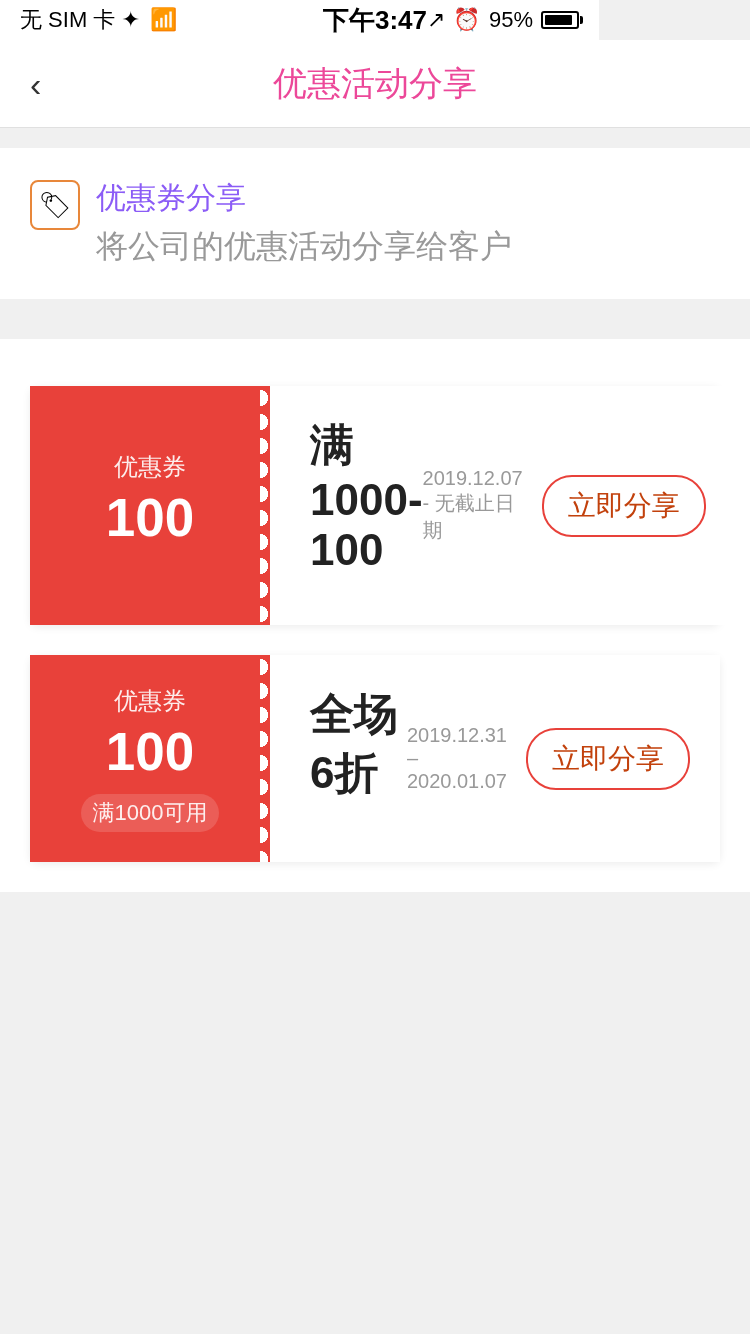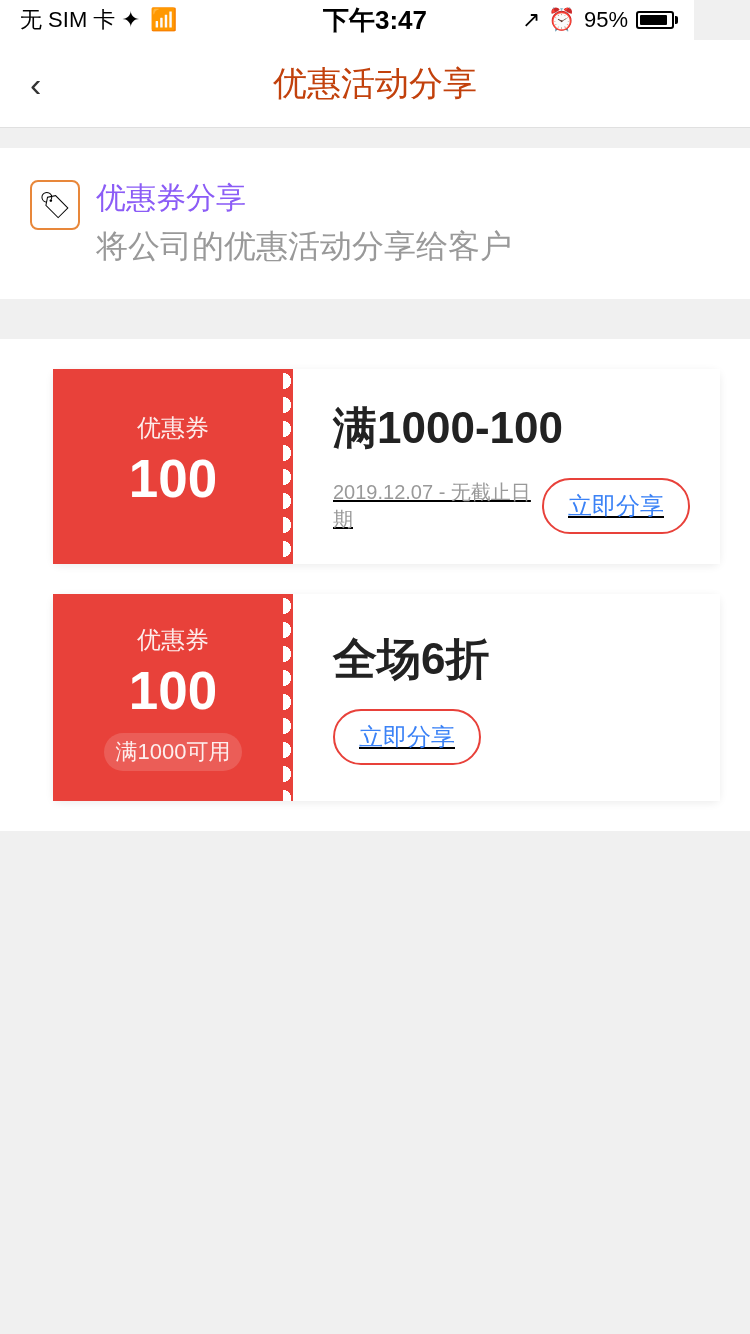--- a/index.html
+++ b/index.html
@@ -7,21 +7,21 @@
     body {
       width: 750px;
       min-height: 1334px;
       background: #f0f0f0;
       font-family: -apple-system, 'PingFang SC', 'Helvetica Neue', sans-serif;
       overflow-x: hidden;
     }
 
     
     .status-bar {
-      width: 694px;
+      width: 599px;
       height: 40px;
       background: #fff;
       display: flex;
       align-items: center;
       justify-content: space-between;
       padding: 0 20px;
       font-size: 24px;
       font-weight: 500;
     }
     .status-left {
@@ -86,21 +86,21 @@
       position: absolute;
       left: 30px;
       font-size: 34px;
       color: #333;
       cursor: pointer;
       line-height: 1;
     }
     .nav-title {
       font-size: 34px;
       font-weight: 500;
-      color: #c2410c;
+      color: #ec4899;
     }
 
     
     .section-header {
       background: #fff;
       padding: 30px 30px 30px 30px;
       display: flex;
       align-items: flex-start;
       gap: 16px;
       margin-bottom: 20px;
@@ -192,69 +192,67 @@
       padding: 4px 12px;
       border-radius: 20px;
       text-align: center;
       white-space: nowrap;
     }
 
     
     .coupon-right {
       flex: 1;
       display: flex;
-      flex-direction: column;
+      flex-direction: row;
       justify-content: center;
       padding: 30px 30px 30px 40px;
       background: #fff;
     }
     .coupon-title {
       font-size: 44px;
       font-weight: 600;
       color: #222;
       margin-bottom: 20px;
     }
     .coupon-footer {
       display: flex;
       align-items: center;
       justify-content: space-between;
-      gap: 10px;
-      text-decoration: underline;
+      gap: 19px;
     }
     .coupon-date {
       font-size: 20px;
       color: #999;
       flex: 1;
     }
     .share-btn {
       border: 2px solid #e8413a;
-      color: #3b82f6;
+      color: #c2410c;
       background: #fff;
       border-radius: 30px;
       padding: 10px 24px;
-      font-size: 24px;
+      font-size: 28px;
       cursor: pointer;
       white-space: nowrap;
       flex-shrink: 0;
     }
 
     
     .bottom-area {
       background: #f0f0f0;
       flex: 1;
       min-height: 600px;
     }
 
     .coupons-wrapper {
       background: #fff;
       padding-bottom: 30px;
     }
     .coupons-wrapper-inner {
-      padding-top: 30px;
-      margin-left: 23px;
+      padding-top: 47px;
     }
 
     
     .gray-section {
       width: 750px;
       height: 20px;
       background: #f0f0f0;
     }
   </style>
 </head>
@@ -312,20 +310,21 @@
 
     <div class="coupon-card">
       <div class="coupon-left">
         <div class="coupon-label">优惠券</div>
         <div class="coupon-amount">100</div>
         <div class="coupon-condition">满1000可用</div>
       </div>
       <div class="coupon-right">
         <div class="coupon-title">全场6折</div>
         <div class="coupon-footer">
+          <div class="coupon-date">2019.12.31 – 2020.01.07</div>
           <button class="share-btn">立即分享</button>
         </div>
       </div>
     </div>
 
   </div>
 </div>
 
 <div class="bottom-area"></div>
 

